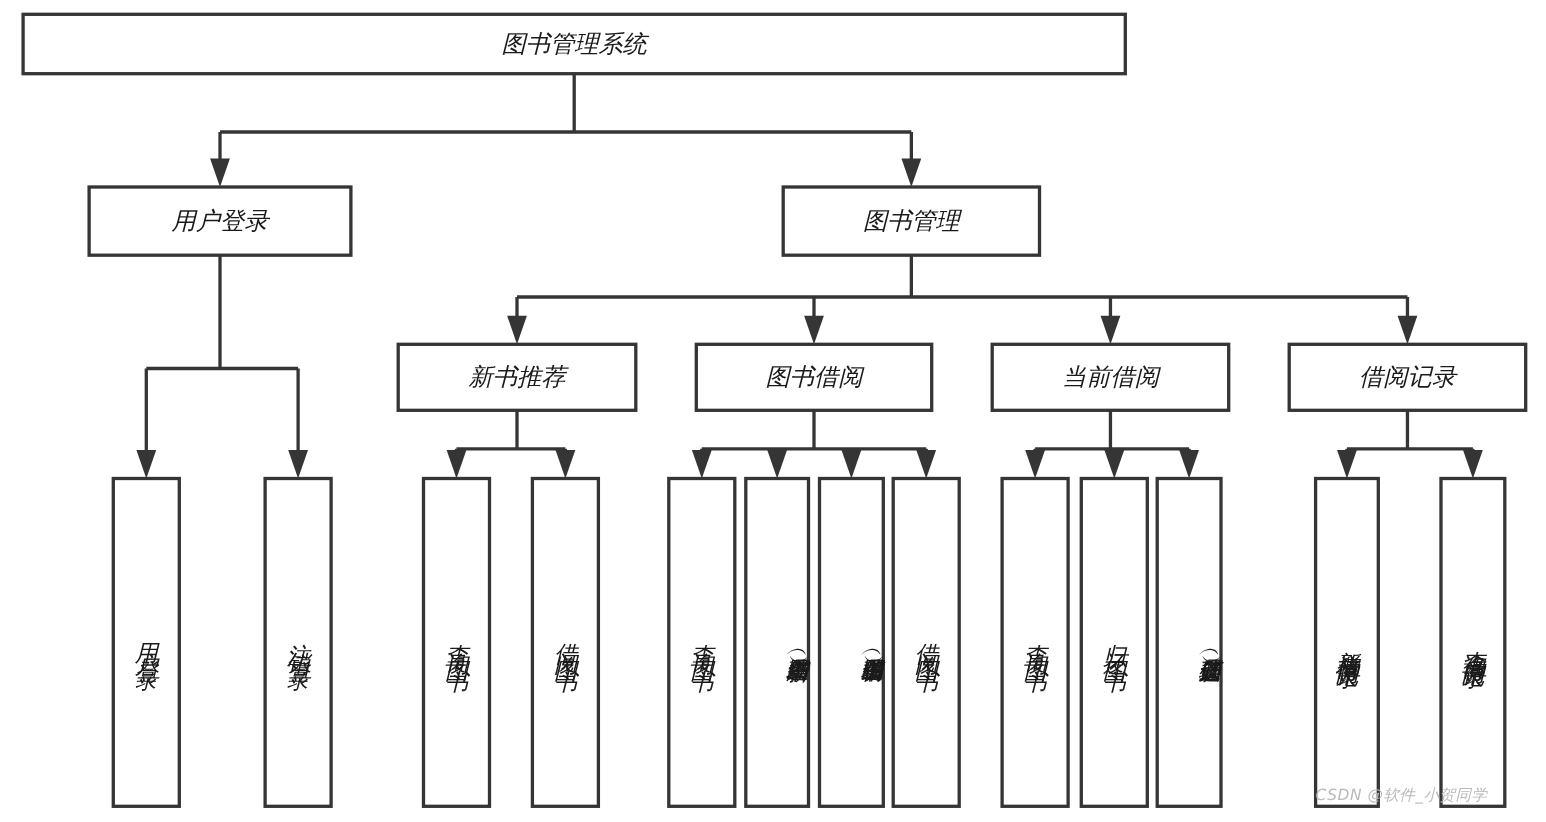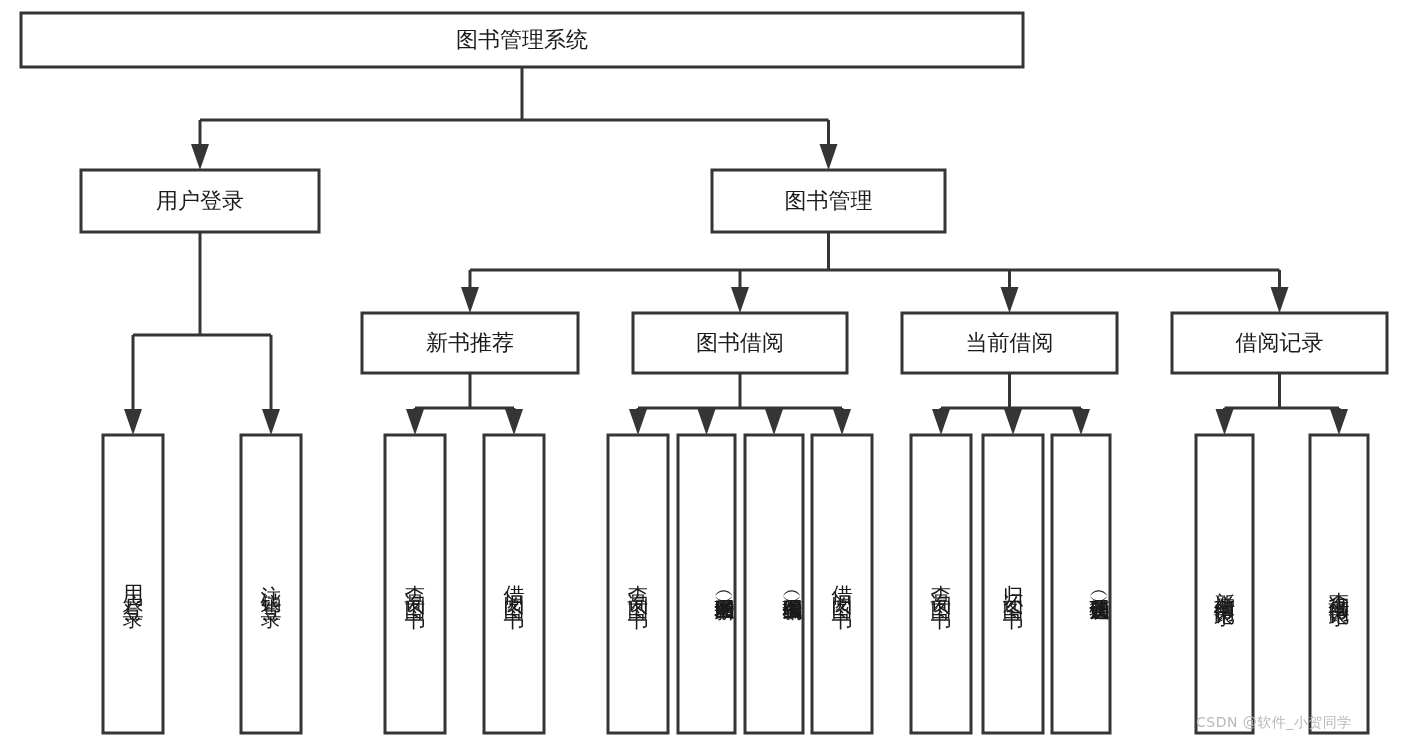--- a/index.html
+++ b/index.html
@@ -11,20 +11,21 @@
     width: 1405px;
     height: 747px;
     overflow: hidden;
     font-family: "DejaVu Sans", "Liberation Sans", sans-serif;
   }
   #diagram-root {
     position: relative;
     width: 1405px;
     height: 747px;
     background: #ffffff;
+    font-style: italic;
   }
   svg#diagram-svg {
     position: absolute;
     top: 0;
     left: 0;
     width: 1405px;
     height: 747px;
     display: block;
   }
   .node-box {

